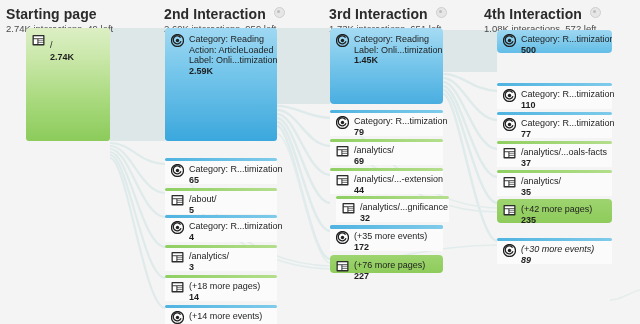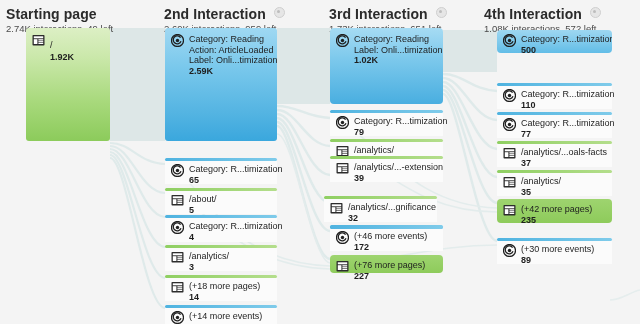--- a/index.html
+++ b/index.html
@@ -152,21 +152,21 @@
             <rect x="0.5" y="1" width="12" height="10.5" rx="0.8" fill="#2c2c2c"></rect>
             <rect x="1.8" y="2.3" width="9.4" height="2" fill="#ffffff"></rect>
             <rect x="1.8" y="5.2" width="3.6" height="4.8" fill="#ffffff"></rect>
             <rect x="6.4" y="5.2" width="4.8" height="1.3" fill="#ffffff"></rect>
             <rect x="6.4" y="7.1" width="4.8" height="1.3" fill="#ffffff"></rect>
             <rect x="6.4" y="9" width="4.8" height="1" fill="#ffffff"></rect>
           </svg>
       </span>
       <span class="ntext">
         <span class="nlabel">/</span>
-        <div class="nvalue">1.92K</div>
+        <div class="nvalue">2.74K</div>
       </span>
     </div>
   </div>
 
   <div class="node big blue" style="left:165px;top:28px;width:112px;height:113px;">
     <div class="ncontent">
       <span class="icon">
         <svg viewBox="0 0 13 13" width="13" height="13">
             <circle cx="6.5" cy="6.5" r="6" fill="none" stroke="#1f1f1f" stroke-width="1.3"></circle>
             <path d="M9.6 3.6 A4 4 0 1 0 10 7.2" fill="none" stroke="#1f1f1f" stroke-width="1.3"></path>
@@ -298,21 +298,21 @@
       <span class="icon">
         <svg viewBox="0 0 13 13" width="13" height="13">
             <circle cx="6.5" cy="6.5" r="6" fill="none" stroke="#1f1f1f" stroke-width="1.3"></circle>
             <path d="M9.6 3.6 A4 4 0 1 0 10 7.2" fill="none" stroke="#1f1f1f" stroke-width="1.3"></path>
             <circle cx="6.5" cy="6.5" r="1.7" fill="#1f1f1f"></circle>
           </svg>
       </span>
       <span class="ntext">
         <div class="nlabel">Category: Reading</div>
         <div class="nlabel">Label: Onli...timization</div>
-        <div class="nvalue">1.02K</div>
+        <div class="nvalue">1.45K</div>
       </span>
     </div>
   </div>
 
   <div class="node small evt" style="left:330px;top:110px;width:113px;height:26px;">
     <div class="cap"></div>
     <div class="ncontent">
       <span class="icon">
         <svg viewBox="0 0 13 13" width="13" height="13">
             <circle cx="6.5" cy="6.5" r="6" fill="none" stroke="#1f1f1f" stroke-width="1.3"></circle>
@@ -340,41 +340,41 @@
             <rect x="6.4" y="9" width="4.8" height="1" fill="#ffffff"></rect>
           </svg>
       </span>
       <span class="ntext">
         <div class="nlabel">/analytics/</div>
         <div class="nvalue">69</div>
       </span>
     </div>
   </div>
 
-  <div class="node small pg" style="left:330px;top:156px;width:113px;height:26px;">
+  <div class="node small pg" style="left:330px;top:168px;width:113px;height:26px;">
     <div class="cap"></div>
     <div class="ncontent">
       <span class="icon">
         <svg viewBox="0 0 13 13" width="13" height="13">
             <rect x="0.5" y="1" width="12" height="10.5" rx="0.8" fill="#2c2c2c"></rect>
             <rect x="1.8" y="2.3" width="9.4" height="2" fill="#ffffff"></rect>
             <rect x="1.8" y="5.2" width="3.6" height="4.8" fill="#ffffff"></rect>
             <rect x="6.4" y="5.2" width="4.8" height="1.3" fill="#ffffff"></rect>
             <rect x="6.4" y="7.1" width="4.8" height="1.3" fill="#ffffff"></rect>
             <rect x="6.4" y="9" width="4.8" height="1" fill="#ffffff"></rect>
           </svg>
       </span>
       <span class="ntext">
         <div class="nlabel">/analytics/...-extension</div>
-        <div class="nvalue">39</div>
-      </span>
-    </div>
-  </div>
-
-  <div class="node small pg" style="left:324px;top:196px;width:113px;height:26px;">
+        <div class="nvalue">44</div>
+      </span>
+    </div>
+  </div>
+
+  <div class="node small pg" style="left:336px;top:196px;width:113px;height:26px;">
     <div class="cap"></div>
     <div class="ncontent">
       <span class="icon">
         <svg viewBox="0 0 13 13" width="13" height="13">
             <rect x="0.5" y="1" width="12" height="10.5" rx="0.8" fill="#2c2c2c"></rect>
             <rect x="1.8" y="2.3" width="9.4" height="2" fill="#ffffff"></rect>
             <rect x="1.8" y="5.2" width="3.6" height="4.8" fill="#ffffff"></rect>
             <rect x="6.4" y="5.2" width="4.8" height="1.3" fill="#ffffff"></rect>
             <rect x="6.4" y="7.1" width="4.8" height="1.3" fill="#ffffff"></rect>
             <rect x="6.4" y="9" width="4.8" height="1" fill="#ffffff"></rect>
@@ -391,21 +391,21 @@
     <div class="cap"></div>
     <div class="ncontent">
       <span class="icon">
         <svg viewBox="0 0 13 13" width="13" height="13">
             <circle cx="6.5" cy="6.5" r="6" fill="none" stroke="#1f1f1f" stroke-width="1.3"></circle>
             <path d="M9.6 3.6 A4 4 0 1 0 10 7.2" fill="none" stroke="#1f1f1f" stroke-width="1.3"></path>
             <circle cx="6.5" cy="6.5" r="1.7" fill="#1f1f1f"></circle>
           </svg>
       </span>
       <span class="ntext">
-        <div class="nlabel">(+46 more events)</div>
+        <div class="nlabel">(+35 more events)</div>
         <div class="nvalue">172</div>
       </span>
     </div>
   </div>
 
   <div class="node small fat pg" style="left:330px;top:255px;width:113px;height:18px;">
 
     <div class="ncontent" style="top:5px;">
       <span class="icon">
         <svg viewBox="0 0 13 13" width="13" height="13">
@@ -527,21 +527,21 @@
             <rect x="6.4" y="9" width="4.8" height="1" fill="#ffffff"></rect>
           </svg>
       </span>
       <span class="ntext">
         <div class="nlabel">(+42 more pages)</div>
         <div class="nvalue">235</div>
       </span>
     </div>
   </div>
 
-  <div class="node small evt" style="left:497px;top:238px;width:115px;height:26px;">
+  <div class="node small evt" style="left:497px;top:238px;width:115px;height:26px;font-style:italic;">
     <div class="cap"></div>
     <div class="ncontent">
       <span class="icon">
         <svg viewBox="0 0 13 13" width="13" height="13">
             <circle cx="6.5" cy="6.5" r="6" fill="none" stroke="#1f1f1f" stroke-width="1.3"></circle>
             <path d="M9.6 3.6 A4 4 0 1 0 10 7.2" fill="none" stroke="#1f1f1f" stroke-width="1.3"></path>
             <circle cx="6.5" cy="6.5" r="1.7" fill="#1f1f1f"></circle>
           </svg>
       </span>
       <span class="ntext">

